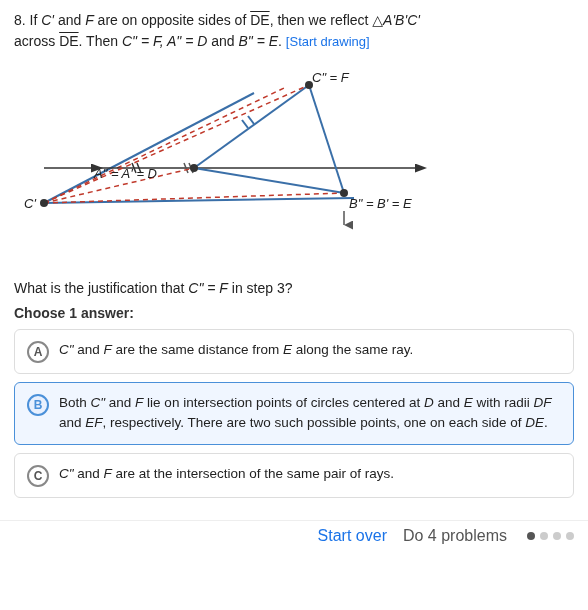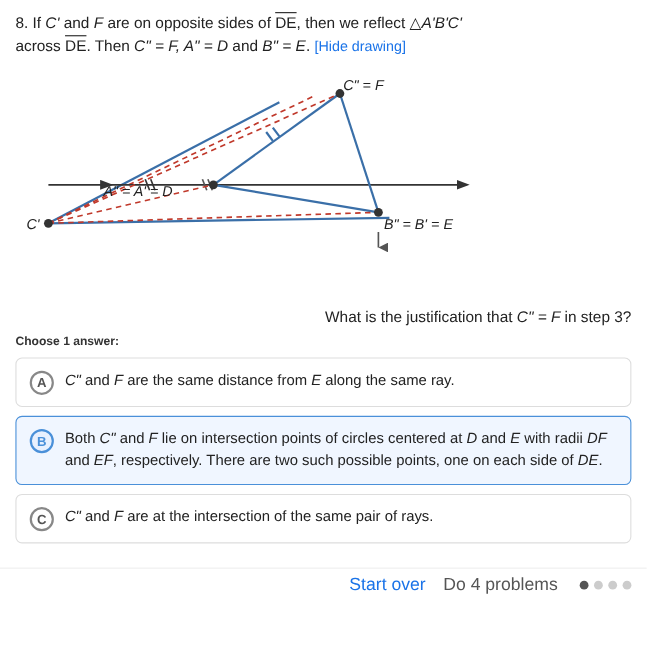--- a/index.html
+++ b/index.html
@@ -31,24 +31,23 @@
       margin-bottom: 10px;
     }
     .diagram-area svg {
       width: 100%;
       height: 100%;
     }
     .question-text {
       font-size: 14px;
       margin-bottom: 6px;
       line-height: 1.5;
-      text-align: right;
     }
     .choose-label {
-      font-size: 11px;
+      font-size: 14px;
       font-weight: bold;
       margin-bottom: 8px;
       color: #333;
     }
     .answer-option {
       display: flex;
       align-items: flex-start;
       border: 1.5px solid #ddd;
       border-radius: 6px;
       padding: 10px 12px;
@@ -120,21 +119,21 @@
     }
     .italic { font-style: italic; }
   </style>
 </head>
 <body>
 
 <div class="container">
 
   <div class="problem-header">
     <span>8. If </span><span class="italic">C'</span><span> and <span class="italic">F</span> are on opposite sides of <span class="overline">DE</span>, then we reflect △<span class="italic">A'B'C'</span></span><br>
-    <span>across <span class="overline">DE</span>. Then <span class="italic">C" = F, A" = D</span> and <span class="italic">B" = E</span>. <span style="color:#1a73e8; cursor:pointer; font-size:13px;">[Hide drawing]</span></span>
+    <span>across <span class="overline">DE</span>. Then <span class="italic">C" = F, A" = D</span> and <span class="italic">B" = E</span>. <span style="color:#1a73e8; cursor:pointer; font-size:13px;">[Start drawing]</span></span>
   </div>
 
   <div class="diagram-area">
     <svg viewBox="0 0 560 200" xmlns="http://www.w3.org/2000/svg">
 
       <line x1="30" y1="140" x2="240" y2="30" stroke="#3a6fa8" stroke-width="2"></line>
 
       <line x1="30" y1="140" x2="340" y2="135" stroke="#3a6fa8" stroke-width="2"></line>
 
       <line x1="30" y1="140" x2="270" y2="25" stroke="#c0392b" stroke-width="1.5" stroke-dasharray="5,4"></line>

